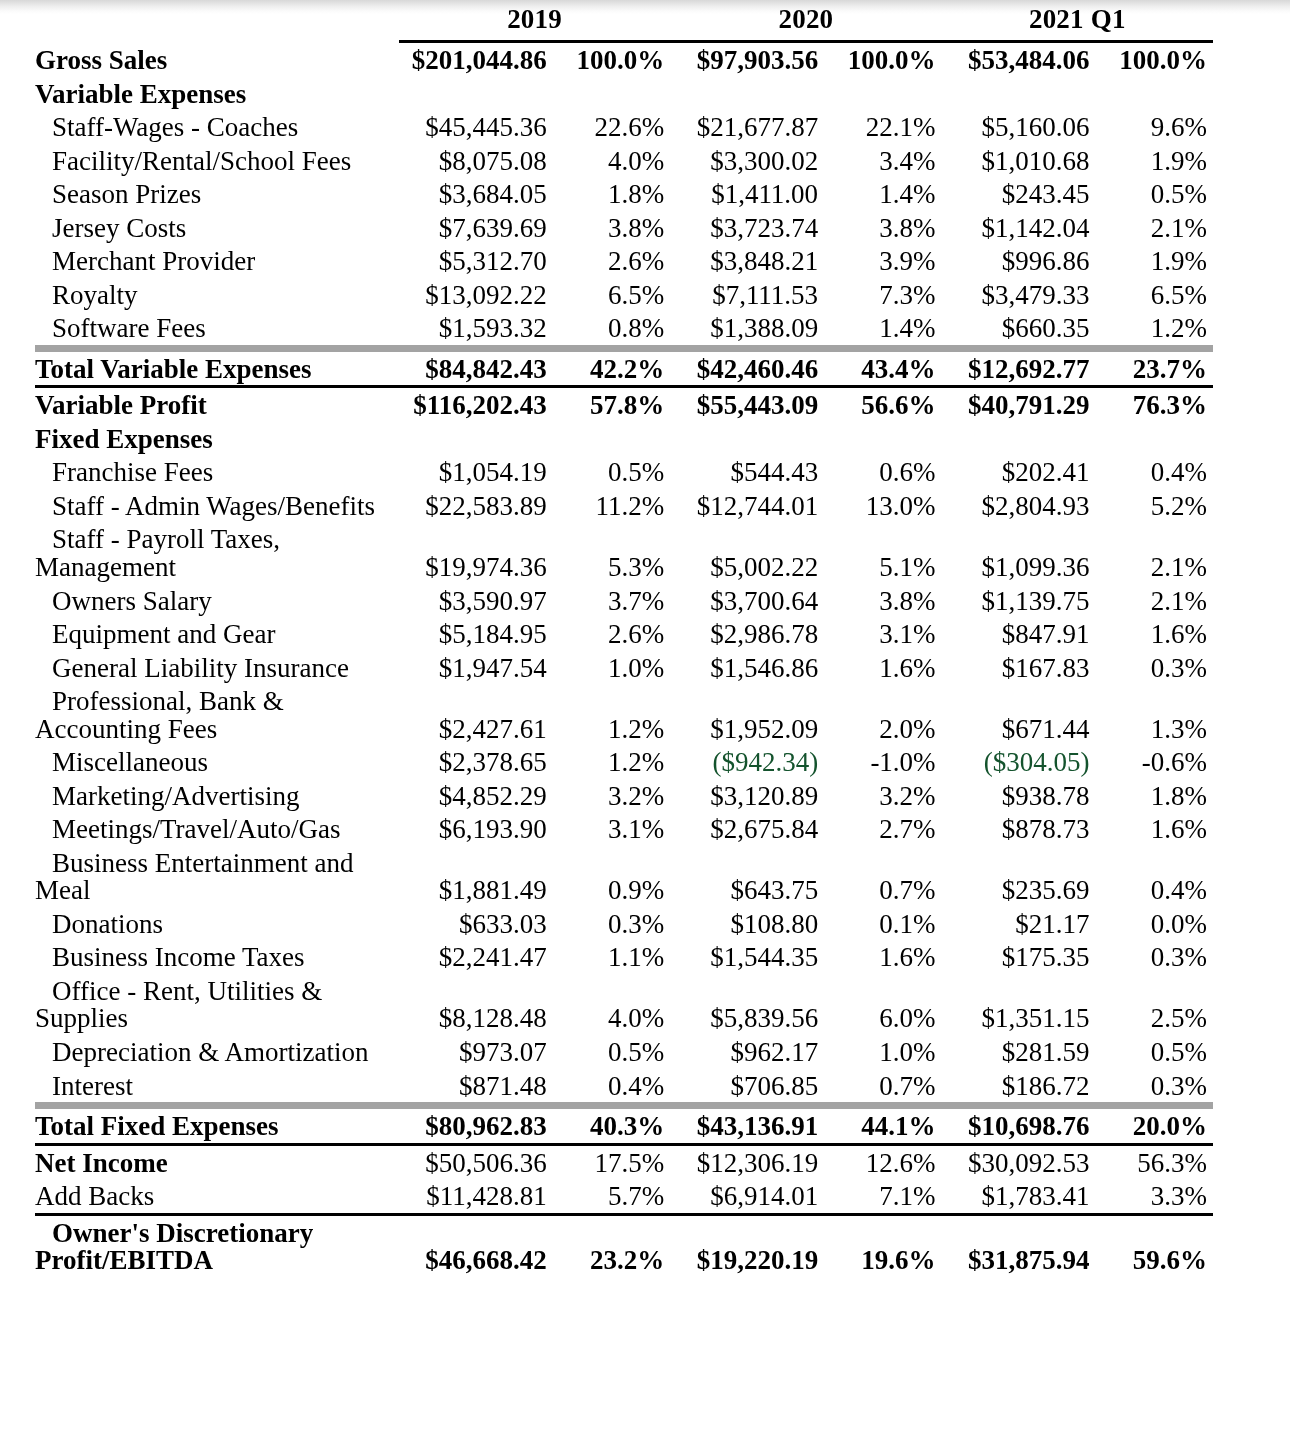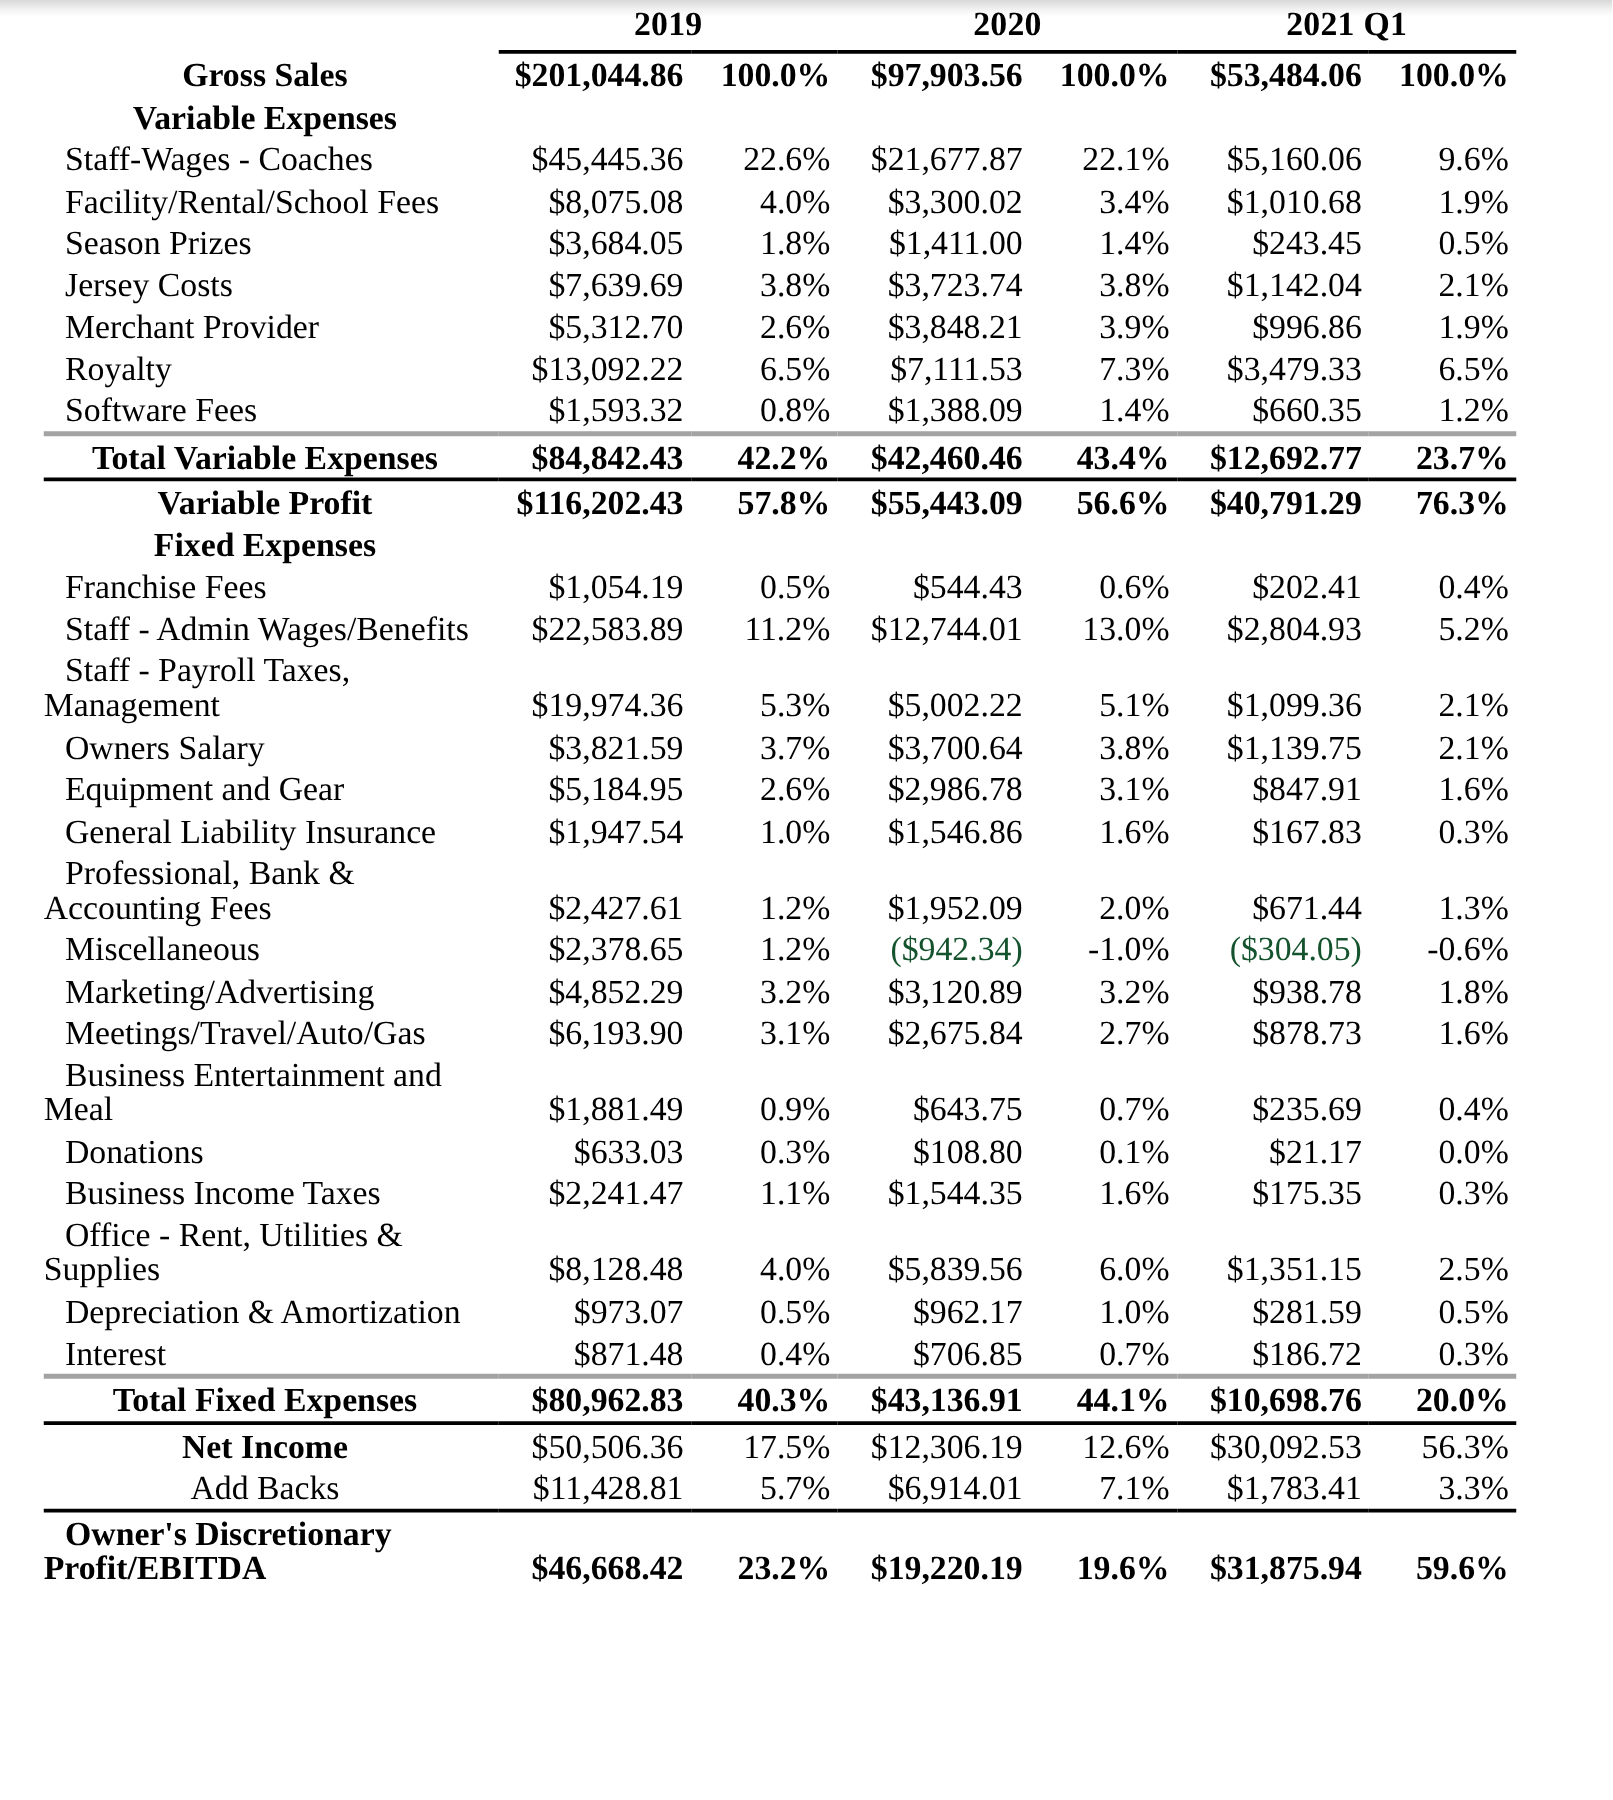--- a/index.html
+++ b/index.html
@@ -78,33 +78,33 @@
   }
   .pct {
     text-align: right;
     padding-right: 6px !important;
     padding-top: 4px !important;
     padding-bottom: 2px !important;
     white-space: nowrap;
   }
 
   
-  .ind0 { padding-left: 0px !important; text-align: center; }
+  .ind0 { padding-left: 0px !important; }
   .ind1 { padding-left: 17px !important; }
   .wrap2 {
     padding-left: 0px !important;
     text-indent: 17px;
     line-height: 1.18;
   }
 
   .b { font-weight: bold; }
   .neg { color: #14532d; }
 
   
-  tr.rule-above > td { border-top: 4px solid #a3a3a3; }
+  tr.rule-above > td { border-top: 7px solid #a3a3a3; }
   tr.rule-below > td { border-bottom: 3px solid #000; }
 
   tr.sect-head td { padding-top: 4px !important; }
 </style>
 </head>
 <body>
 
 <div class="top-gradient"></div>
 
 <div class="sheet">
@@ -261,21 +261,21 @@
           <td class="lbl wrap2">Staff - Payroll Taxes, Management</td>
           <td class="amt">$19,974.36</td>
           <td class="pct">5.3%</td>
           <td class="amt">$5,002.22</td>
           <td class="pct">5.1%</td>
           <td class="amt">$1,099.36</td>
           <td class="pct">2.1%</td>
         </tr>
         <tr>
           <td class="lbl ind1">Owners Salary</td>
-          <td class="amt">$3,821.59</td>
+          <td class="amt">$3,590.97</td>
           <td class="pct">3.7%</td>
           <td class="amt">$3,700.64</td>
           <td class="pct">3.8%</td>
           <td class="amt">$1,139.75</td>
           <td class="pct">2.1%</td>
         </tr>
         <tr>
           <td class="lbl ind1">Equipment and Gear</td>
           <td class="amt">$5,184.95</td>
           <td class="pct">2.6%</td>

